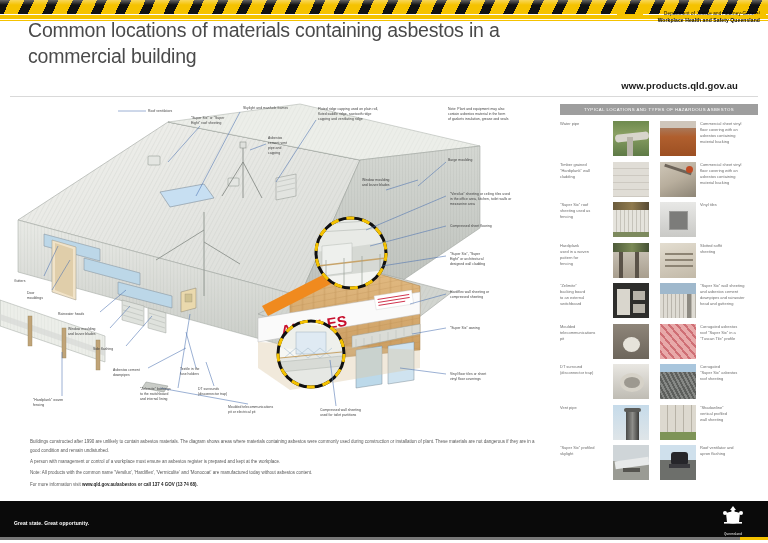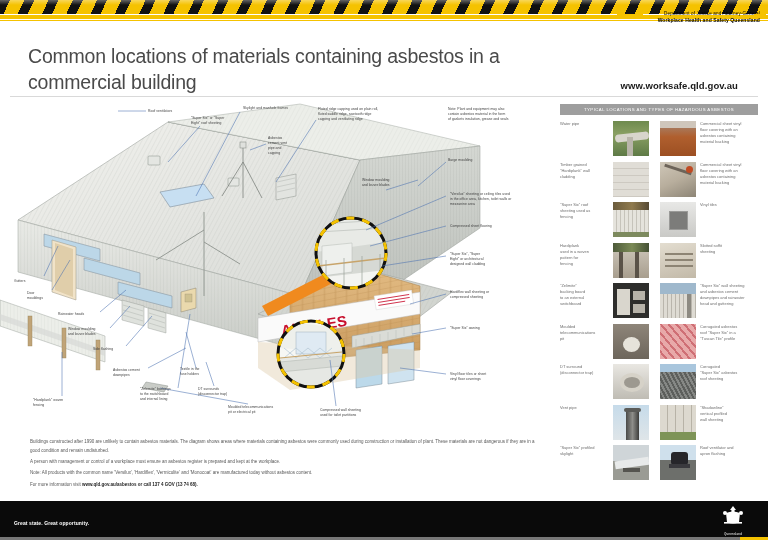--- a/index.html
+++ b/index.html
@@ -41,21 +41,21 @@
   .dept .d1 { font-size:4.6px; color:#000; letter-spacing:.15px; }
   .dept .d2 { font-size:5.0px; color:#000; font-weight:bold; letter-spacing:.1px; }
   .dept-dash-l, .dept-dash-r {
     position:absolute; top:14px; height:2px; background:#f5c200;
   }
   .dept-dash-l { right:125px; width:26px; }
   .dept-dash-r { right:2px; width:12px; }
 
   
   .title {
-    position:absolute; left:28px; top:44px; width:520px;
+    position:absolute; left:28px; top:18px; width:520px;
     font-size:19.5px; line-height:1.32; color:#4a4a4a; font-weight:400;
     letter-spacing:-.2px;
   }
   .weburl {
     position:absolute; right:30px; top:80px;
     font-size:9.5px; font-weight:bold; color:#1a1a1a; letter-spacing:.1px;
   }
   .hr-top {
     position:absolute; left:10px; top:96px; width:748px; height:1px;
     background:#d9d9d9;
@@ -139,21 +139,21 @@
   <div class="hazard-rule2"></div>
 
   <div class="dept">
     <div class="d1">Department of Justice and Attorney-General</div>
     <div class="d2">Workplace Health and Safety Queensland</div>
   </div>
   <div class="dept-dash-l"></div>
   <div class="dept-dash-r"></div>
 
   <div class="title">Common locations of materials containing asbestos in a commercial building</div>
-  <div class="weburl">www.worksafe.qld.gov.au</div>
+  <div class="weburl">www.products.qld.gov.au</div>
   <div class="hr-top"></div>
 
   <div class="diagram">
     <svg width="556" height="330" viewBox="0 0 556 330">
       <defs>
         <linearGradient id="roofg" x1="0" y1="0" x2="1" y2="1">
           <stop offset="0" stop-color="#f2f2ee"></stop>
             <stop offset="1" stop-color="#d8dad6"></stop>
         </linearGradient>
         <linearGradient id="wallg" x1="0" y1="0" x2="0" y2="1">

